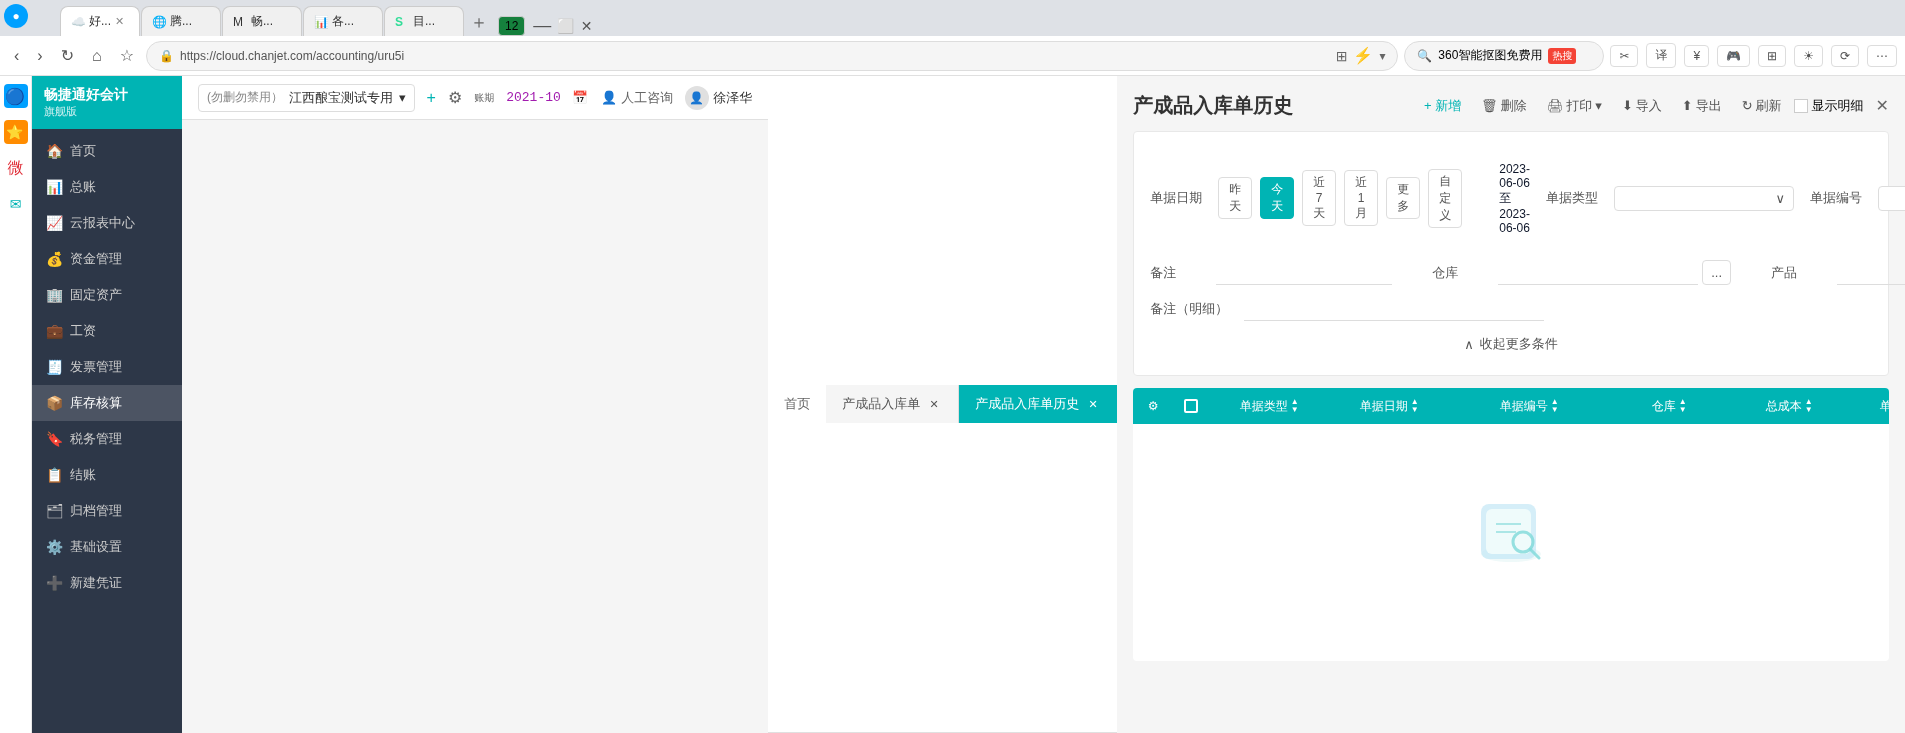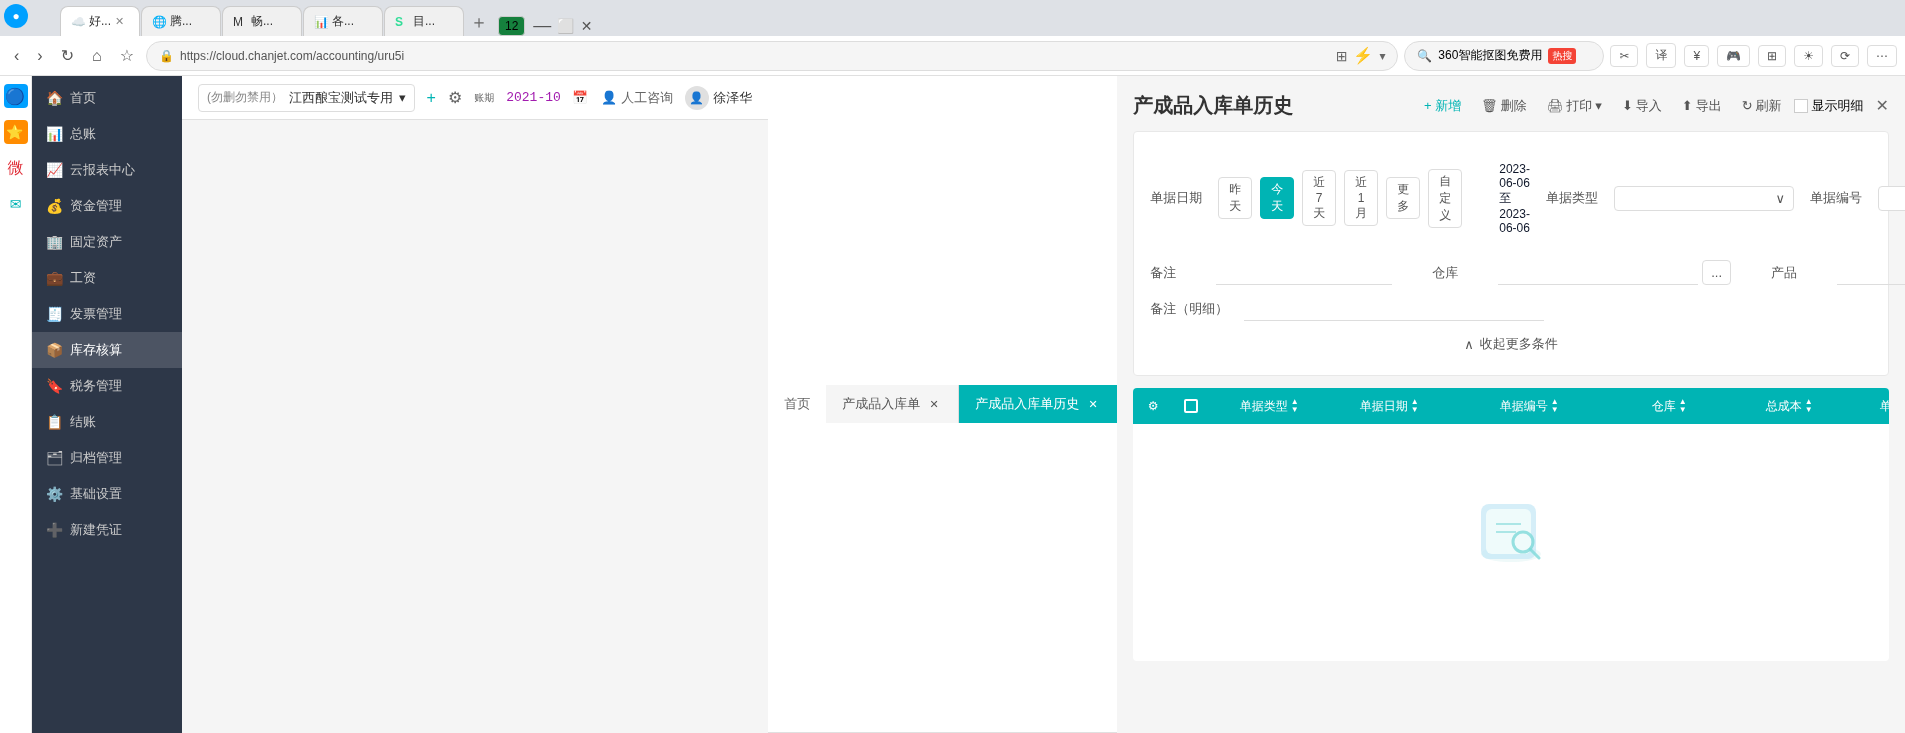--- a/index.html
+++ b/index.html
@@ -182,20 +182,24 @@
     </div>
     <div class="app-icon">
       <span style="color:#e0303a;font-size:16px;">微</span>
     </div>
     <div class="app-icon">
       <span style="color:#00b4b4;font-size:14px;">✉</span>
     </div>
   </div>
 
   <div class="sidebar">
+    <div class="sidebar-header">
+      <div class="sidebar-logo">畅捷通好会计</div>
+      <div class="sidebar-sub">旗舰版</div>
+    </div>
     <div class="sidebar-menu">
       <div class="sidebar-item">
         <span class="sidebar-item-icon">🏠</span>
         <span>首页</span>
       </div>
       <div class="sidebar-item">
         <span class="sidebar-item-icon">📊</span>
         <span>总账</span>
       </div>
       <div class="sidebar-item">

